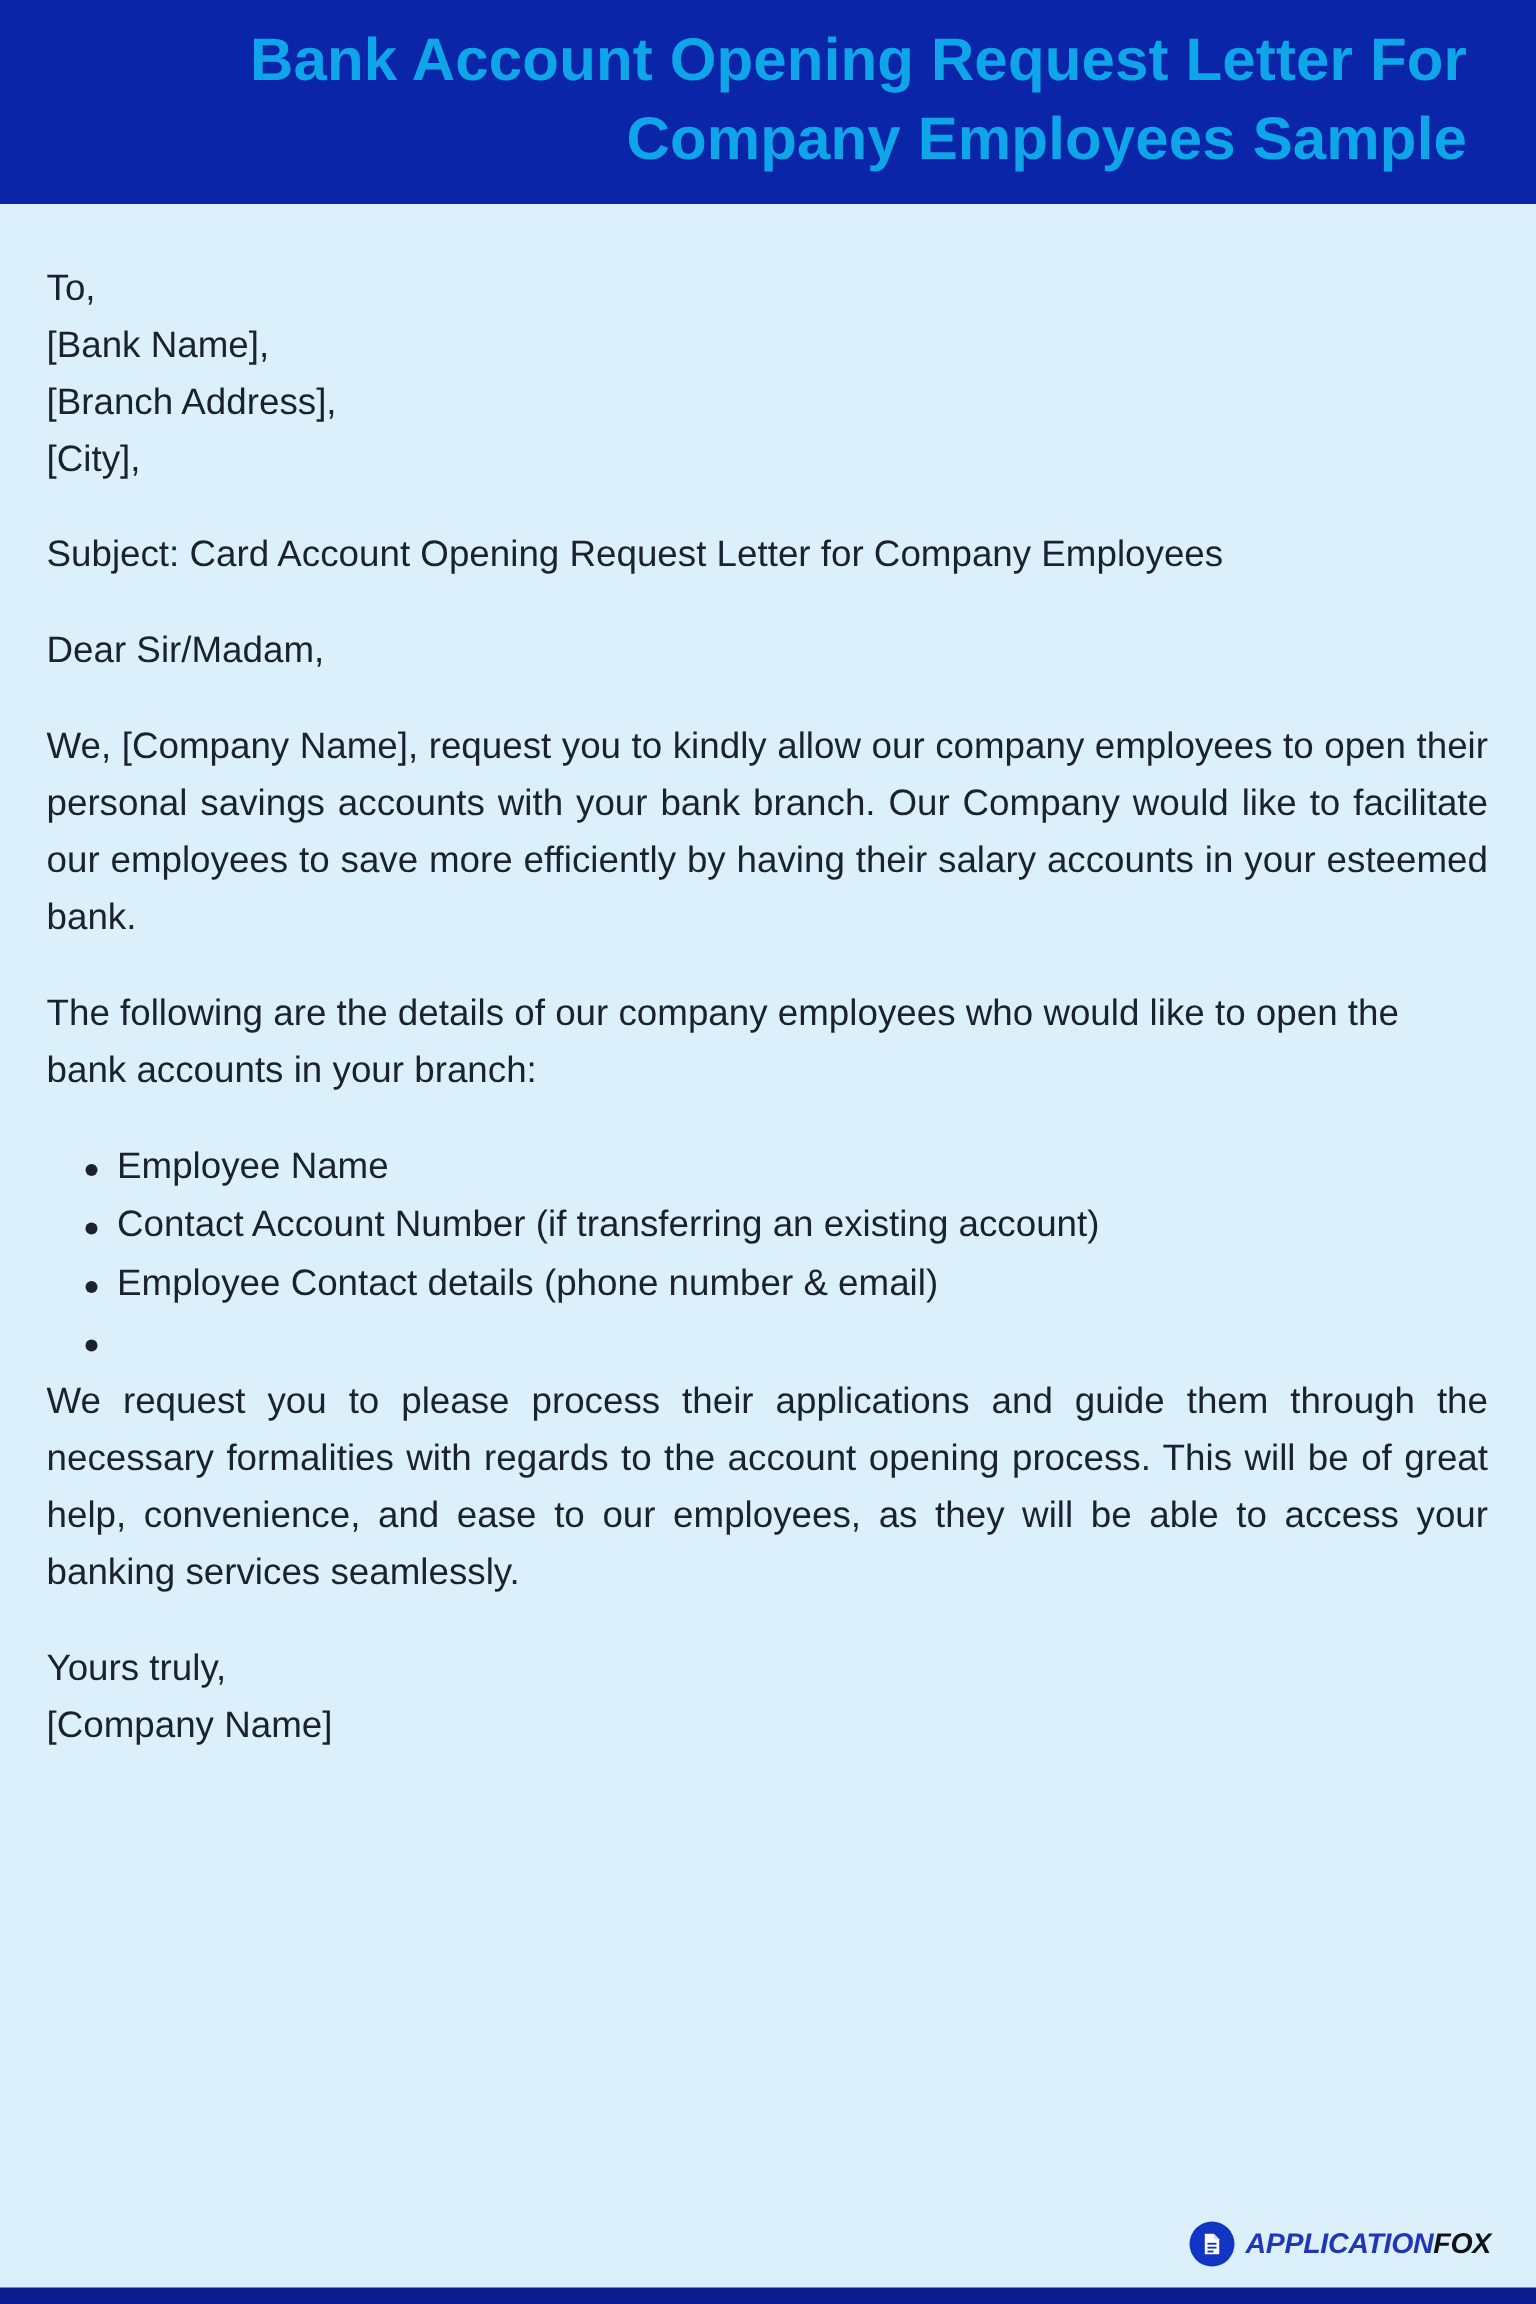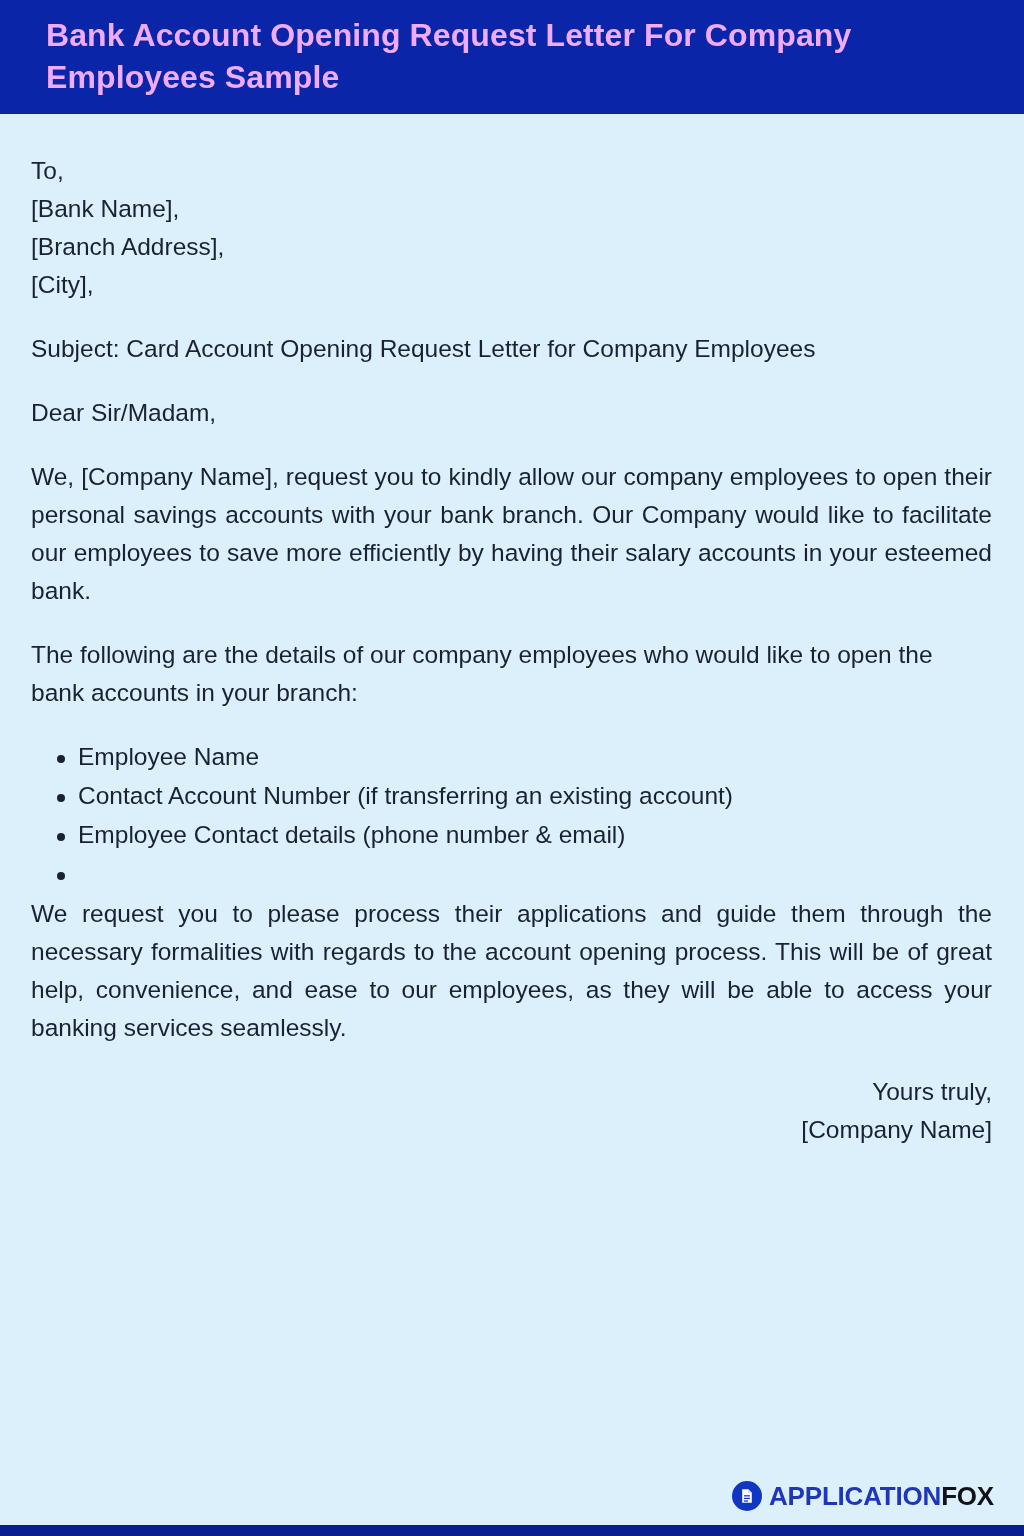--- a/index.html
+++ b/index.html
@@ -26,43 +26,42 @@
   .header-bar {
     background: #0a25a8;
     padding: 14px 46px 16px 46px;
     box-sizing: border-box;
     min-height: 97px;
     display: flex;
     align-items: center;
     justify-content: center;
   }
   .header-title {
-    color: #f0abfc;
-    font-size: 32px;
+    color: #0ea5e9;
+    font-size: 40px;
     font-weight: bold;
     line-height: 1.32;
-    text-align: left;
+    text-align: right;
     letter-spacing: 0.1px;
   }
   
   .letter-body {
     flex: 1 1 auto;
     padding: 38px 32px 0 31px;
     box-sizing: border-box;
     color: #1a2230;
     font-size: 24.5px;
     line-height: 1.55;
     position: relative;
   }
   .block {
     margin: 0 0 26px 0;
   }
   .block.tight {
     margin-bottom: 0;
-    text-align: right;
   }
   .addr-line {
     white-space: pre;
   }
   .para-justify {
     text-align: justify;
     text-justify: inter-word;
     margin: 0 0 26px 0;
   }
   .para-left {
@@ -114,22 +113,23 @@
     height: 30px;
     border-radius: 50%;
     background: #1236c4;
     display: flex;
     align-items: center;
     justify-content: center;
     flex: none;
   }
   .logo-mark svg { display: block; }
   .logo-text {
-    font-size: 26px;
+    font-size: 19px;
     font-weight: bold;
+    font-style: italic;
     letter-spacing: -0.2px;
     line-height: 1;
     white-space: nowrap;
   }
   .logo-text .lt-a { color: #2036b8; }
   .logo-text .lt-b { color: #111318; }
   
   .footer-bar {
     height: 11px;
     background: #0a1d8f;

